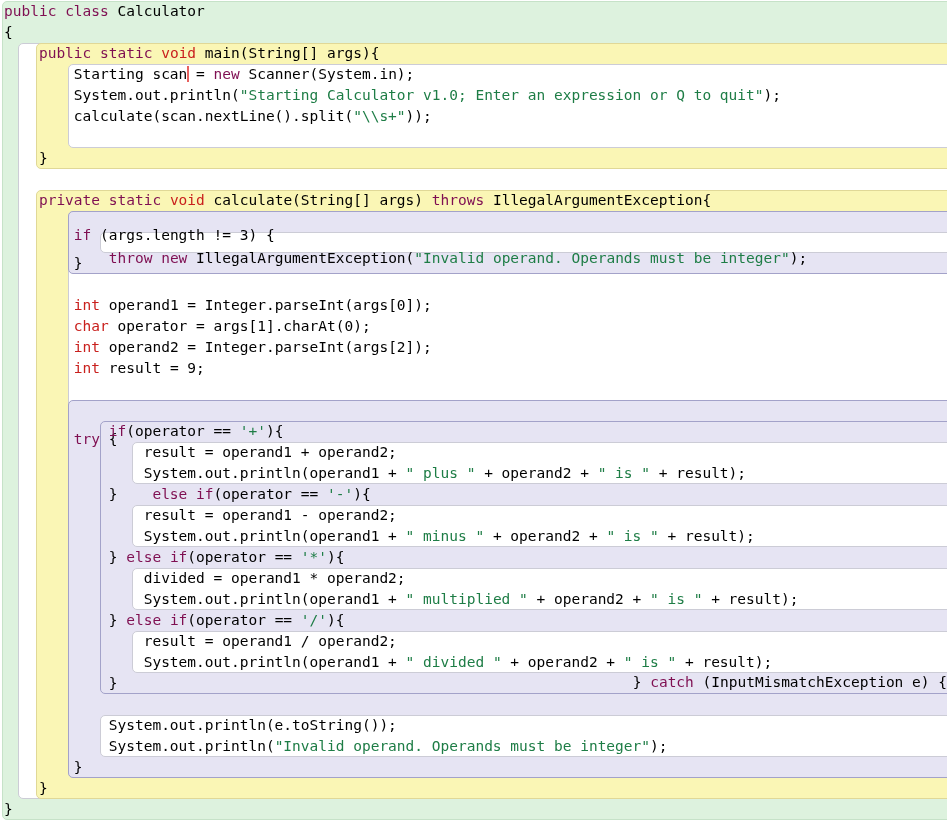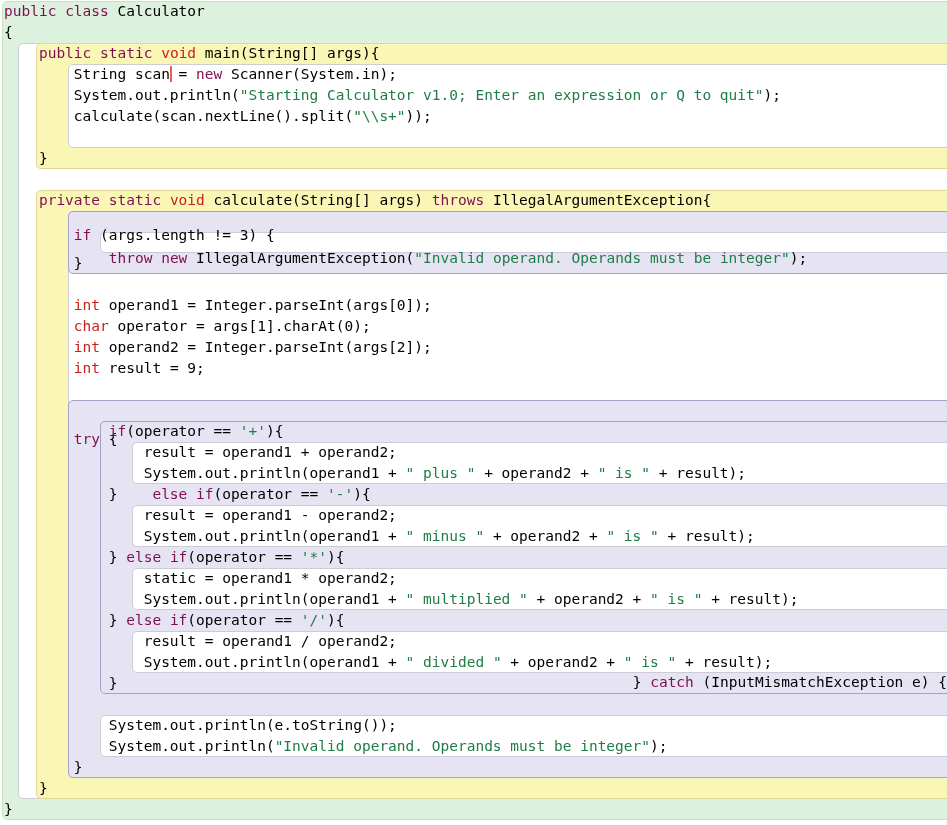--- a/index.html
+++ b/index.html
@@ -41,21 +41,21 @@
       <div class="scope" style="left: 132px; top: 442px; width: 823px; height: 42px; background: rgb(255, 255, 255); border-color: rgb(204, 204, 214); z-index: 11;"></div>
       <div class="scope" style="left: 132px; top: 505px; width: 823px; height: 42px; background: rgb(255, 255, 255); border-color: rgb(204, 204, 214); z-index: 12;"></div>
       <div class="scope" style="left: 132px; top: 568px; width: 823px; height: 42px; background: rgb(255, 255, 255); border-color: rgb(204, 204, 214); z-index: 13;"></div>
       <div class="scope" style="left: 132px; top: 631px; width: 823px; height: 42px; background: rgb(255, 255, 255); border-color: rgb(204, 204, 214); z-index: 14;"></div>
       <div class="scope" style="left: 100px; top: 715px; width: 855px; height: 42px; background: rgb(255, 255, 255); border-color: rgb(204, 204, 214); z-index: 15;"></div>
     </div>
   <div id="code-layer">
       <div class="code-line" style="top: 1px;"><span class="seg-k">public</span><span class="seg-p"> </span><span class="seg-k">class</span><span class="seg-p"> Calculator</span></div>
       <div class="code-line" style="top: 22px;"><span class="seg-p">{</span></div>
       <div class="code-line" style="top: 43px;"><span class="seg-p">    </span><span class="seg-k">public</span><span class="seg-p"> </span><span class="seg-k">static</span><span class="seg-p"> </span><span class="seg-y">void</span><span class="seg-p"> main(String[] args){</span></div>
-      <div class="code-line" style="top: 64px;"><span class="seg-p">        String scan</span><span class="text-cursor"></span><span class="seg-p"> = </span><span class="seg-k">new</span><span class="seg-p"> Scanner(System.in);</span></div>
+      <div class="code-line" style="top: 64px;"><span class="seg-p">        Starting scan</span><span class="text-cursor"></span><span class="seg-p"> = </span><span class="seg-k">new</span><span class="seg-p"> Scanner(System.in);</span></div>
       <div class="code-line" style="top: 85px;"><span class="seg-p">        System.out.println(</span><span class="seg-s">"Starting Calculator v1.0; Enter an expression or Q to quit"</span><span class="seg-p">);</span></div>
       <div class="code-line" style="top: 106px;"><span class="seg-p">        calculate(scan.nextLine().split(</span><span class="seg-s">"\\s+"</span><span class="seg-p">));</span></div>
       <div class="code-line" style="top: 127px;"><span class="seg-p"></span></div>
       <div class="code-line" style="top: 148px;"><span class="seg-p">    }</span></div>
       <div class="code-line" style="top: 169px;"><span class="seg-p"></span></div>
       <div class="code-line" style="top: 190px;"><span class="seg-p">    </span><span class="seg-k">private</span><span class="seg-p"> </span><span class="seg-k">static</span><span class="seg-p"> </span><span class="seg-y">void</span><span class="seg-p"> calculate(String[] args) </span><span class="seg-k">throws</span><span class="seg-p"> IllegalArgumentException{</span></div>
       <div class="code-line" style="top: 225px;"><span class="seg-p">        </span><span class="seg-k">if</span><span class="seg-p"> (args.length != 3) {</span></div>
       <div class="code-line" style="top: 248px;"><span class="seg-p">            </span><span class="seg-k">throw</span><span class="seg-p"> </span><span class="seg-k">new</span><span class="seg-p"> IllegalArgumentException(</span><span class="seg-s">"Invalid operand. Operands must be integer"</span><span class="seg-p">);</span></div>
       <div class="code-line" style="top: 253px;"><span class="seg-p">        }</span></div>
       <div class="code-line" style="top: 274px;"><span class="seg-p"></span></div>
@@ -65,21 +65,21 @@
       <div class="code-line" style="top: 358px;"><span class="seg-p">        </span><span class="seg-y">int</span><span class="seg-p"> result = 9;</span></div>
       <div class="code-line" style="top: 379px;"><span class="seg-p"></span></div>
       <div class="code-line" style="top: 400px; margin-top: 29px;"><span class="seg-p">        </span><span class="seg-k">try</span><span class="seg-p"> {</span></div>
       <div class="code-line" style="top: 421px;"><span class="seg-p">            </span><span class="seg-k">if</span><span class="seg-p">(operator == </span><span class="seg-s">'+'</span><span class="seg-p">){</span></div>
       <div class="code-line" style="top: 442px;"><span class="seg-p">                result = operand1 + operand2;</span></div>
       <div class="code-line" style="top: 463px;"><span class="seg-p">                System.out.println(operand1 + </span><span class="seg-s">" plus "</span><span class="seg-p"> + operand2 + </span><span class="seg-s">" is "</span><span class="seg-p"> + result);</span></div>
       <div class="code-line" style="top: 484px;"><span class="seg-p">            }    </span><span class="seg-k">else</span><span class="seg-p"> </span><span class="seg-k">if</span><span class="seg-p">(operator == </span><span class="seg-s">'-'</span><span class="seg-p">){</span></div>
       <div class="code-line" style="top: 505px;"><span class="seg-p">                result = operand1 - operand2;</span></div>
       <div class="code-line" style="top: 526px;"><span class="seg-p">                System.out.println(operand1 + </span><span class="seg-s">" minus "</span><span class="seg-p"> + operand2 + </span><span class="seg-s">" is "</span><span class="seg-p"> + result);</span></div>
       <div class="code-line" style="top: 547px;"><span class="seg-p">            } </span><span class="seg-k">else</span><span class="seg-p"> </span><span class="seg-k">if</span><span class="seg-p">(operator == </span><span class="seg-s">'*'</span><span class="seg-p">){</span></div>
-      <div class="code-line" style="top: 568px;"><span class="seg-p">                static = operand1 * operand2;</span></div>
+      <div class="code-line" style="top: 568px;"><span class="seg-p">                divided = operand1 * operand2;</span></div>
       <div class="code-line" style="top: 589px;"><span class="seg-p">                System.out.println(operand1 + </span><span class="seg-s">" multiplied "</span><span class="seg-p"> + operand2 + </span><span class="seg-s">" is "</span><span class="seg-p"> + result);</span></div>
       <div class="code-line" style="top: 610px;"><span class="seg-p">            } </span><span class="seg-k">else</span><span class="seg-p"> </span><span class="seg-k">if</span><span class="seg-p">(operator == </span><span class="seg-s">'/'</span><span class="seg-p">){</span></div>
       <div class="code-line" style="top: 631px;"><span class="seg-p">                result = operand1 / operand2;</span></div>
       <div class="code-line" style="top: 652px;"><span class="seg-p">                System.out.println(operand1 + </span><span class="seg-s">" divided "</span><span class="seg-p"> + operand2 + </span><span class="seg-s">" is "</span><span class="seg-p"> + result);</span></div>
       <div class="code-line" style="top: 673px;"><span class="seg-p">            }</span></div>
       <div class="code-line" style="top: 672px; text-align: right;"><span class="seg-p">        } </span><span class="seg-k">catch</span><span class="seg-p"> (InputMismatchException e) {</span></div>
       <div class="code-line" style="top: 715px;"><span class="seg-p">            System.out.println(e.toString());</span></div>
       <div class="code-line" style="top: 736px;"><span class="seg-p">            System.out.println(</span><span class="seg-s">"Invalid operand. Operands must be integer"</span><span class="seg-p">);</span></div>
       <div class="code-line" style="top: 757px;"><span class="seg-p">        }</span></div>
       <div class="code-line" style="top: 778px;"><span class="seg-p">    }</span></div>

